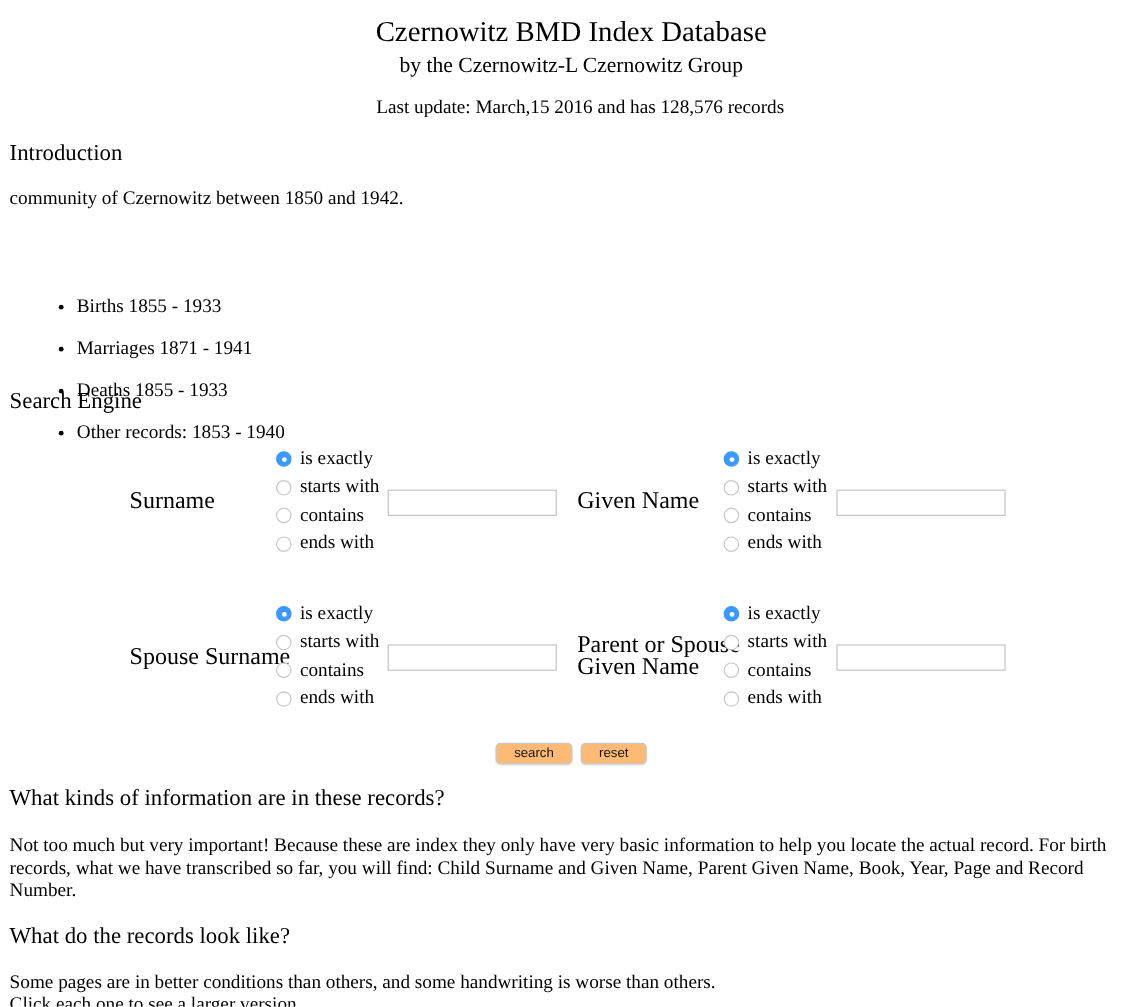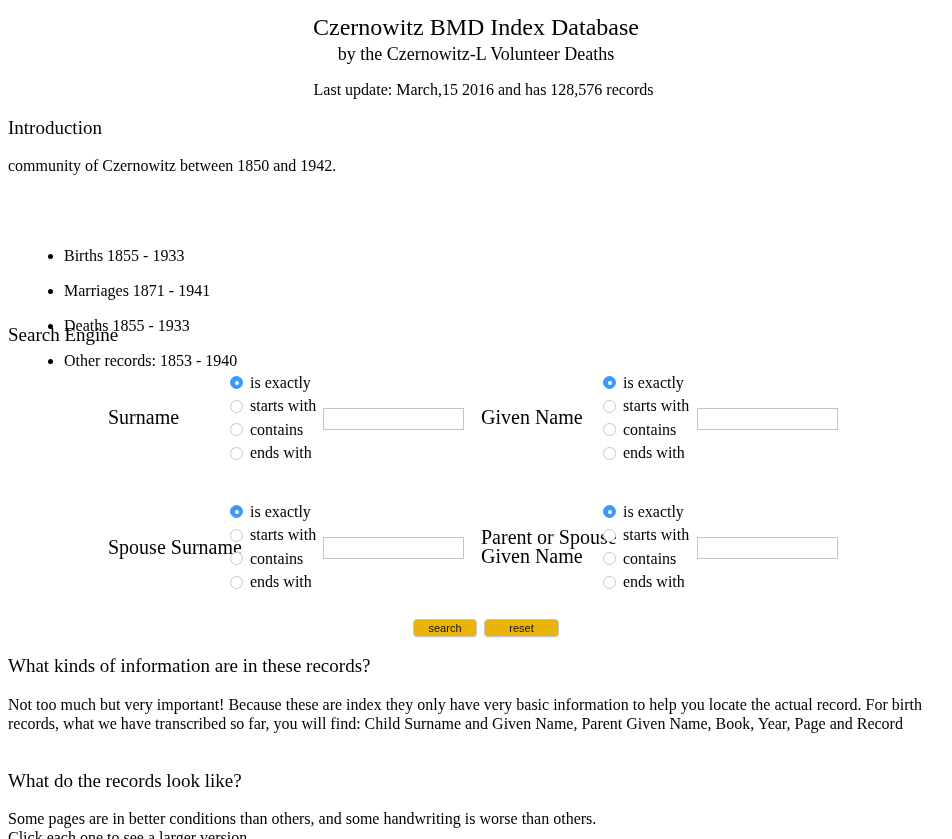--- a/index.html
+++ b/index.html
@@ -36,32 +36,32 @@
       content: ""; position: absolute; width: 4px; height: 4px; border-radius: 50%;
       background: #fff; left: 3.5px; top: 3.5px;
     }
     .text-input {
       position: absolute; width: 141px; height: 22px; box-sizing: border-box;
       border: 1px solid #c4c4c4; background: #fff; padding: 0 3px;
       font-family: "Liberation Sans", sans-serif; font-size: 13px;
     }
     .btn {
       position: absolute; height: 18px; box-sizing: border-box;
-      border: 1px solid #c7c7c7; border-radius: 4px; background: #eab308;
+      border: 1px solid #c7c7c7; border-radius: 4px; background: #fdba74;
       font-family: "Liberation Sans", sans-serif; font-size: 11px;
       line-height: 16px; text-align: center; padding: 0; color: #111;
       box-shadow: 0 1px 1px rgba(0,0,0,0.08);
     }
   </style>
 </head>
 <body>
 
 <div class="header">
   <div class="title">Czernowitz BMD Index Database</div>
-  <div class="subtitle">by the Czernowitz-L Volunteer Deaths</div>
+  <div class="subtitle">by the Czernowitz-L Czernowitz Group</div>
   <div class="update">Last update: March,15 2016 and has 128,576 records</div>
 </div>
 
 <div class="content">
 
   <h3 style="top:117px">Introduction</h3>
   <div class="para" style="top:156px">
     <div>community of Czernowitz between 1850 and 1942.</div>
   </div>
   <ul class="years" style="top:230px">
@@ -154,26 +154,27 @@
         <span>contains</span>
       </div>
     <div class="radio-row">
         <span class="radio"></span>
         <span>ends with</span>
       </div>
   </div>
   <input class="text-input" type="text" style="left: 689px; top: 537px;" value="">
 
   <button class="btn" style="left:405px; top:619px; width:64px">search</button>
-  <button class="btn" style="left:476px; top:619px; width:75px">reset</button>
+  <button class="btn" style="left:476px; top:619px; width:55px">reset</button>
 
   <h3 style="top:655px">What kinds of information are in these records?</h3>
   <div class="para" style="top:695px">
     <div style="white-space:nowrap">Not too much but very important! Because these are index they only have very basic information to help you locate the actual record. For birth</div>
     <div style="white-space:nowrap">records, what we have transcribed so far, you will find: Child Surname and Given Name, Parent Given Name, Book, Year, Page and Record</div>
+    <div>Number.</div>
   </div>
 
   <h3 style="top:770px">What do the records look like?</h3>
   <div class="para" style="top:809px">
     <div>Some pages are in better conditions than others, and some handwriting is worse than others.</div>
     <div>Click each one to see a larger version.</div>
   </div>
 </div>
 
 </body></html>

